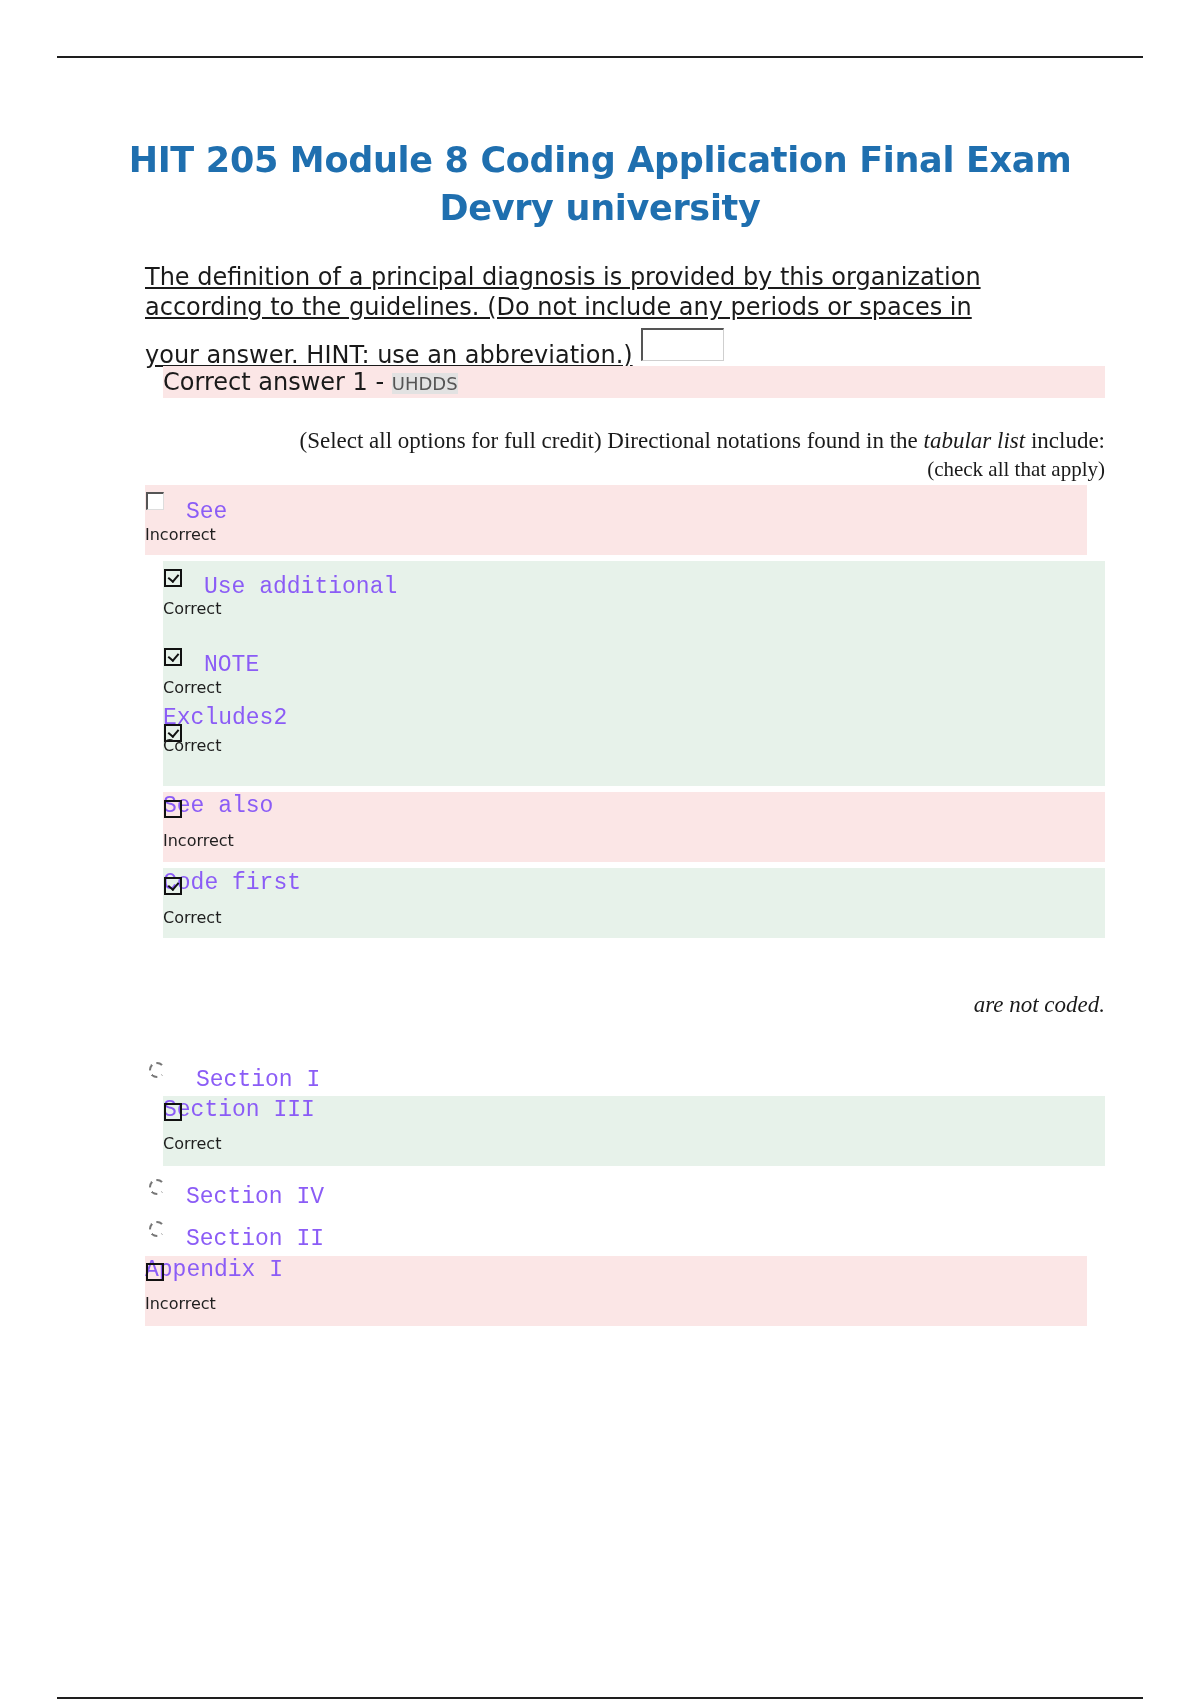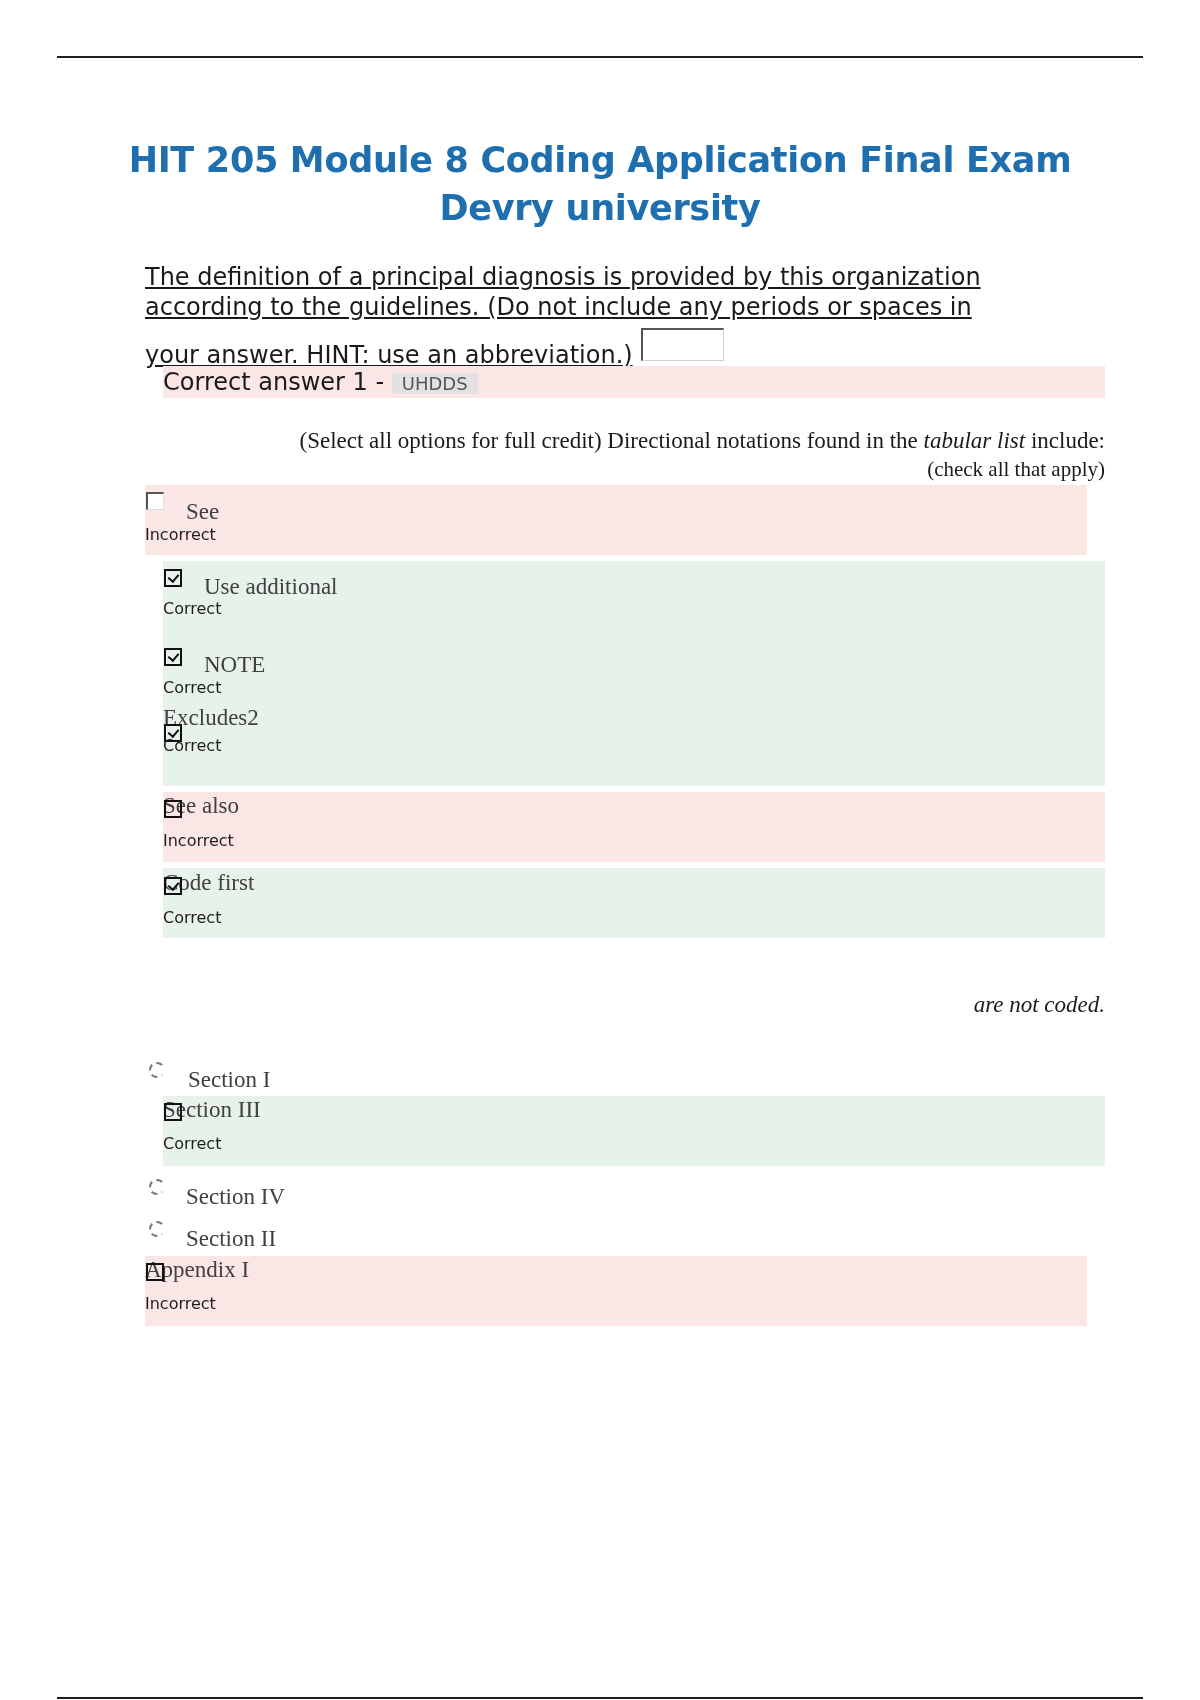--- a/index.html
+++ b/index.html
@@ -13,31 +13,31 @@
         font-family: "DejaVu Sans", sans-serif; color: #1a1a1a; }
   .answer-input { display: inline-block; width: 80px; height: 30px; border: 1px solid #cfcfcf;
                   border-top: 2px solid #555; border-left: 2px solid #555; background: #fff;
                   vertical-align: 2px; margin-left: 8px; }
   .band { position: absolute; }
   .band.red { background: #fbe6e6; }
   .band.green { background: #e7f2ea; }
   .serif { font-family: "Liberation Serif", "DejaVu Serif", serif; text-align: right; }
   .q2 { position: absolute; left: 145px; width: 960px; font-size: 23px; line-height: 28px; color: #1a1a1a; }
   .q2 .sub { font-size: 21px; }
-  .opt { position: absolute; font-size: 23px; line-height: 28px; font-family: Liberation Serif, serif; color: #404040; }
+  .opt { position: absolute; font-size: 23px; line-height: 28px; font-family: Liberation Mono, monospace; color: #8b5cf6; }
   .fb { position: absolute; font-size: 16px; line-height: 26px; font-family: "DejaVu Sans", sans-serif; color: #1e1e1e; }
   .cb { position: absolute; width: 18px; height: 18px; box-sizing: border-box; }
   .cb.empty { border-top: 2px solid #555; border-left: 2px solid #555; border-right: 1px solid #ddd; border-bottom: 1px solid #ddd; background: #fff; }
   .cb.checked { border: 2px solid #111; background: transparent; }
   .cb.checked::after { content: ""; position: absolute; left: 4px; top: 1px; width: 5px; height: 8px;
                        border-right: 2px solid #111; border-bottom: 2px solid #111; transform: rotate(40deg); }
   .cb.boxed { border: 2px solid #111; background: transparent; }
   .radio { position: absolute; width: 16px; height: 16px; border-radius: 50%;
            border: 2px dashed #777; border-right-color: transparent; box-sizing: border-box; }
-  .answer-badge { background: #e2e2e2; color: #555; font-size: 18px; padding: 0 10px; }
+  .answer-badge { background: #e2e2e2; color: #555; font-size: 18px; padding: 0 0; }
   .q3 { position: absolute; left: 145px; width: 960px; font-size: 23px; line-height: 30px; color: #1a1a1a; }
 </style>
 </head>
 <body>
 
 <div class="rule" style="top:56px;"></div>
 <div class="rule" style="top:1697px;"></div>
 
 <div class="title" style="top:136px;">
   <div>HIT 205 Module 8 Coding Application Final Exam</div>
@@ -89,21 +89,21 @@
 <div class="band green" style="left:163px; top:868px; width:942px; height:70px;"></div>
 <div class="opt" style="left:163px; top:869px;">Code first</div>
 <div class="cb checked" style="left:164px; top:877px;"></div>
 <div class="fb" style="left:163px; top:905px;">Correct</div>
 
 <div class="q3 serif" style="top:990px;">
   <div><i>are not coded.</i></div>
 </div>
 
 <div class="radio" style="left:149px; top:1062px;"></div>
-<div class="opt" style="left:188px; top:1066px;">Section I</div>
+<div class="opt" style="left:196px; top:1066px;">Section I</div>
 
 <div class="band green" style="left:163px; top:1096px; width:942px; height:70px;"></div>
 <div class="opt" style="left:163px; top:1096px;">Section III</div>
 <div class="cb boxed" style="left:164px; top:1103px;"></div>
 <div class="fb" style="left:163px; top:1131px;">Correct</div>
 
 <div class="radio" style="left:149px; top:1179px;"></div>
 <div class="opt" style="left:186px; top:1183px;">Section IV</div>
 
 <div class="radio" style="left:149px; top:1221px;"></div>

